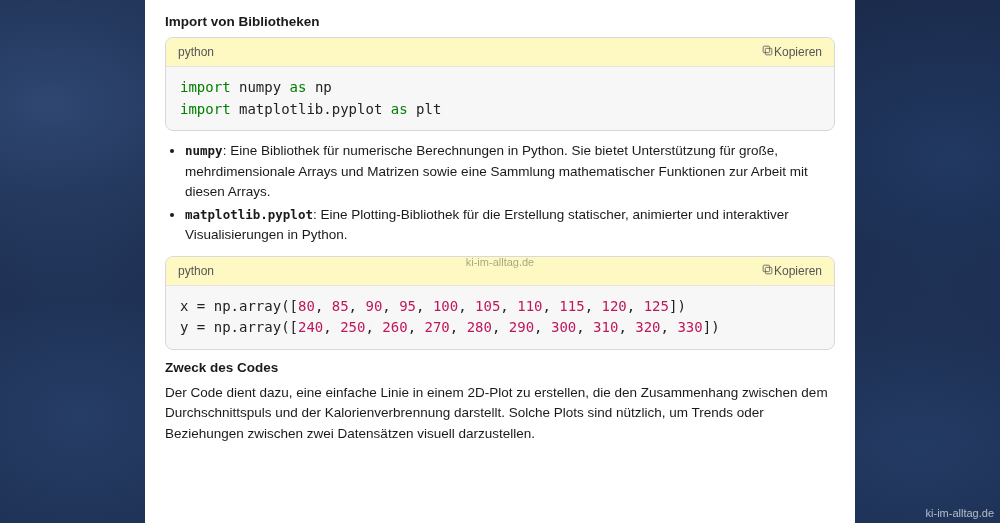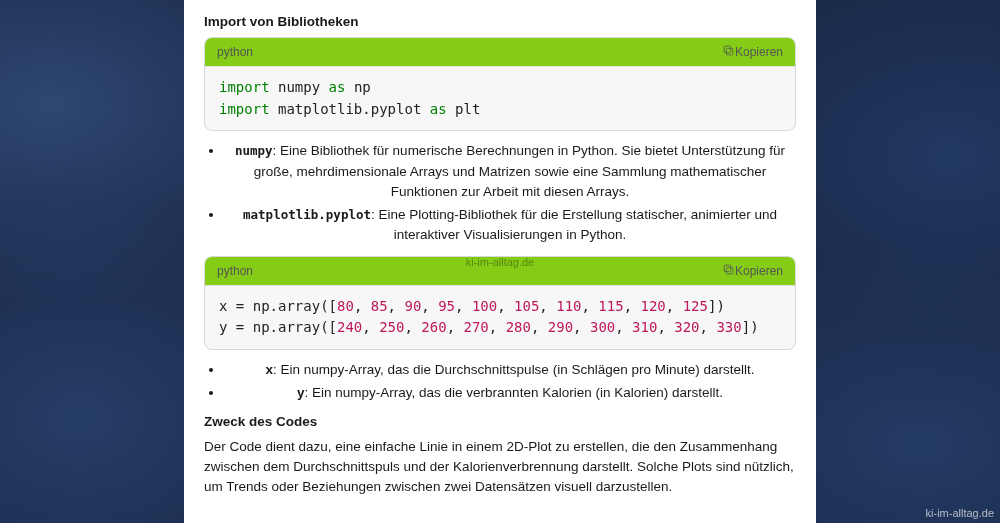--- a/index.html
+++ b/index.html
@@ -13,21 +13,21 @@
     width: 1000px;
     height: 523px;
     overflow: hidden;
     font-family: -apple-system, BlinkMacSystemFont, "Segoe UI", Helvetica, Arial, sans-serif;
     font-size: 13.5px;
     color: #1a1a1a;
     position: relative;
   }
   .page {
     background: #fff;
-    width: 632px;
+    width: 710px;
     margin: 0 auto;
     height: 523px;
     padding: 8px 20px 8px 20px;
     overflow: hidden;
     position: relative;
   }
   h3 {
     font-size: 13.5px;
     font-weight: 700;
     margin: 6px 0 8px 0;
@@ -40,42 +40,42 @@
     overflow: hidden;
   }
   .codeheader {
     display: flex;
     justify-content: space-between;
     align-items: center;
     padding: 6px 12px;
     font-size: 12px;
     color: #555;
     border-bottom: 1px solid #e4e4e4;
-    background: #84cc16;
+    background: #fef9c3;
   }
   .copybtn {
     display: flex;
     align-items: center;
     gap: 0;
     cursor: pointer;
     color: #555;
     font-size: 12px;
   }
   .copybtn svg { width: 13px; height: 13px; stroke: #555; fill: none; stroke-width: 1.5; }
   pre {
     padding: 10px 14px;
     font-family: "SFMono-Regular", Menlo, Consolas, monospace;
     font-size: 14px;
     line-height: 1.55;
     white-space: pre;
     color: #222;
     overflow-x: auto;
   }
   ul { margin: 6px 0 10px 0; padding-left: 20px; }
-  li { margin: 3px 0; line-height: 1.5; text-align: center; }
+  li { margin: 3px 0; line-height: 1.5; }
   li strong, li b { font-weight: 700; }
   .mono { font-family: "SFMono-Regular", Menlo, Consolas, monospace; font-weight: 700; font-size: 12.5px; }
   p { margin: 6px 0 24px 0; line-height: 1.5; }
   .watermark-center {
     position: absolute;
     left: 50%;
     top: 256px;
     transform: translateX(-50%);
     font-size: 11px;
     color: rgba(0,0,0,0.35);
@@ -133,24 +133,20 @@
               <rect x="4" y="4" width="12" height="12" rx="2"></rect>
             </svg>
         </span>
         <span>Kopieren</span>
       </span>
     </div>
     <pre><span class="k-black">x = np.array([</span><span class="k-blue">80</span><span class="k-black">, </span><span class="k-blue">85</span><span class="k-black">, </span><span class="k-blue">90</span><span class="k-black">, </span><span class="k-blue">95</span><span class="k-black">, </span><span class="k-blue">100</span><span class="k-black">, </span><span class="k-blue">105</span><span class="k-black">, </span><span class="k-blue">110</span><span class="k-black">, </span><span class="k-blue">115</span><span class="k-black">, </span><span class="k-blue">120</span><span class="k-black">, </span><span class="k-blue">125</span><span class="k-black">])
 </span><span class="k-black">y = np.array([</span><span class="k-blue">240</span><span class="k-black">, </span><span class="k-blue">250</span><span class="k-black">, </span><span class="k-blue">260</span><span class="k-black">, </span><span class="k-blue">270</span><span class="k-black">, </span><span class="k-blue">280</span><span class="k-black">, </span><span class="k-blue">290</span><span class="k-black">, </span><span class="k-blue">300</span><span class="k-black">, </span><span class="k-blue">310</span><span class="k-black">, </span><span class="k-blue">320</span><span class="k-black">, </span><span class="k-blue">330</span><span class="k-black">])</span></pre>
   </div>
 
-  <ul>
-    <li><b>x</b><span>: Ein numpy-Array, das die Durchschnittspulse (in Schlägen pro Minute) darstellt.</span></li>
-    <li><b>y</b><span>: Ein numpy-Array, das die verbrannten Kalorien (in Kalorien) darstellt.</span></li>
-  </ul>
 
   <h3>Zweck des Codes</h3>
   <p>Der Code dient dazu, eine einfache Linie in einem 2D-Plot zu erstellen, die den Zusammenhang zwischen dem Durchschnittspuls und der Kalorienverbrennung darstellt. Solche Plots sind nützlich, um Trends oder Beziehungen zwischen zwei Datensätzen visuell darzustellen.</p>
 
   <div class="watermark-center">ki-im-alltag.de</div>
 </div>
 
 <div class="watermark-corner">ki-im-alltag.de</div>
 
 </body></html>

